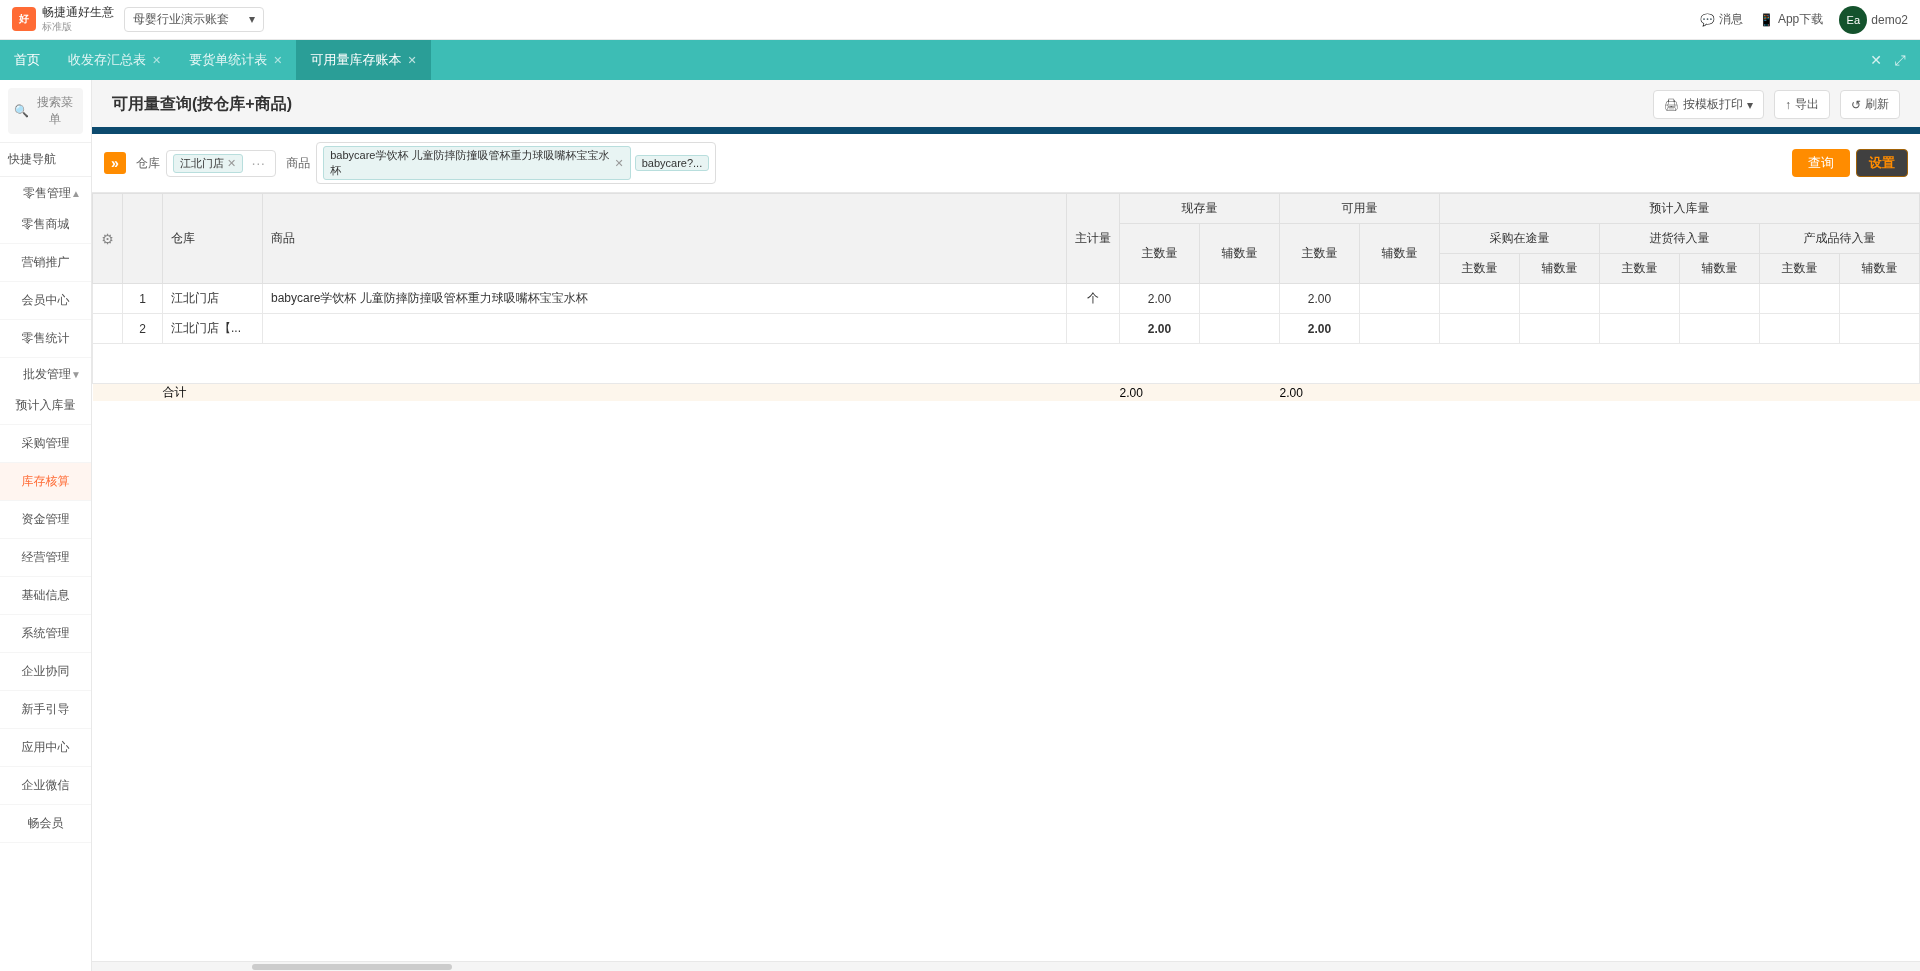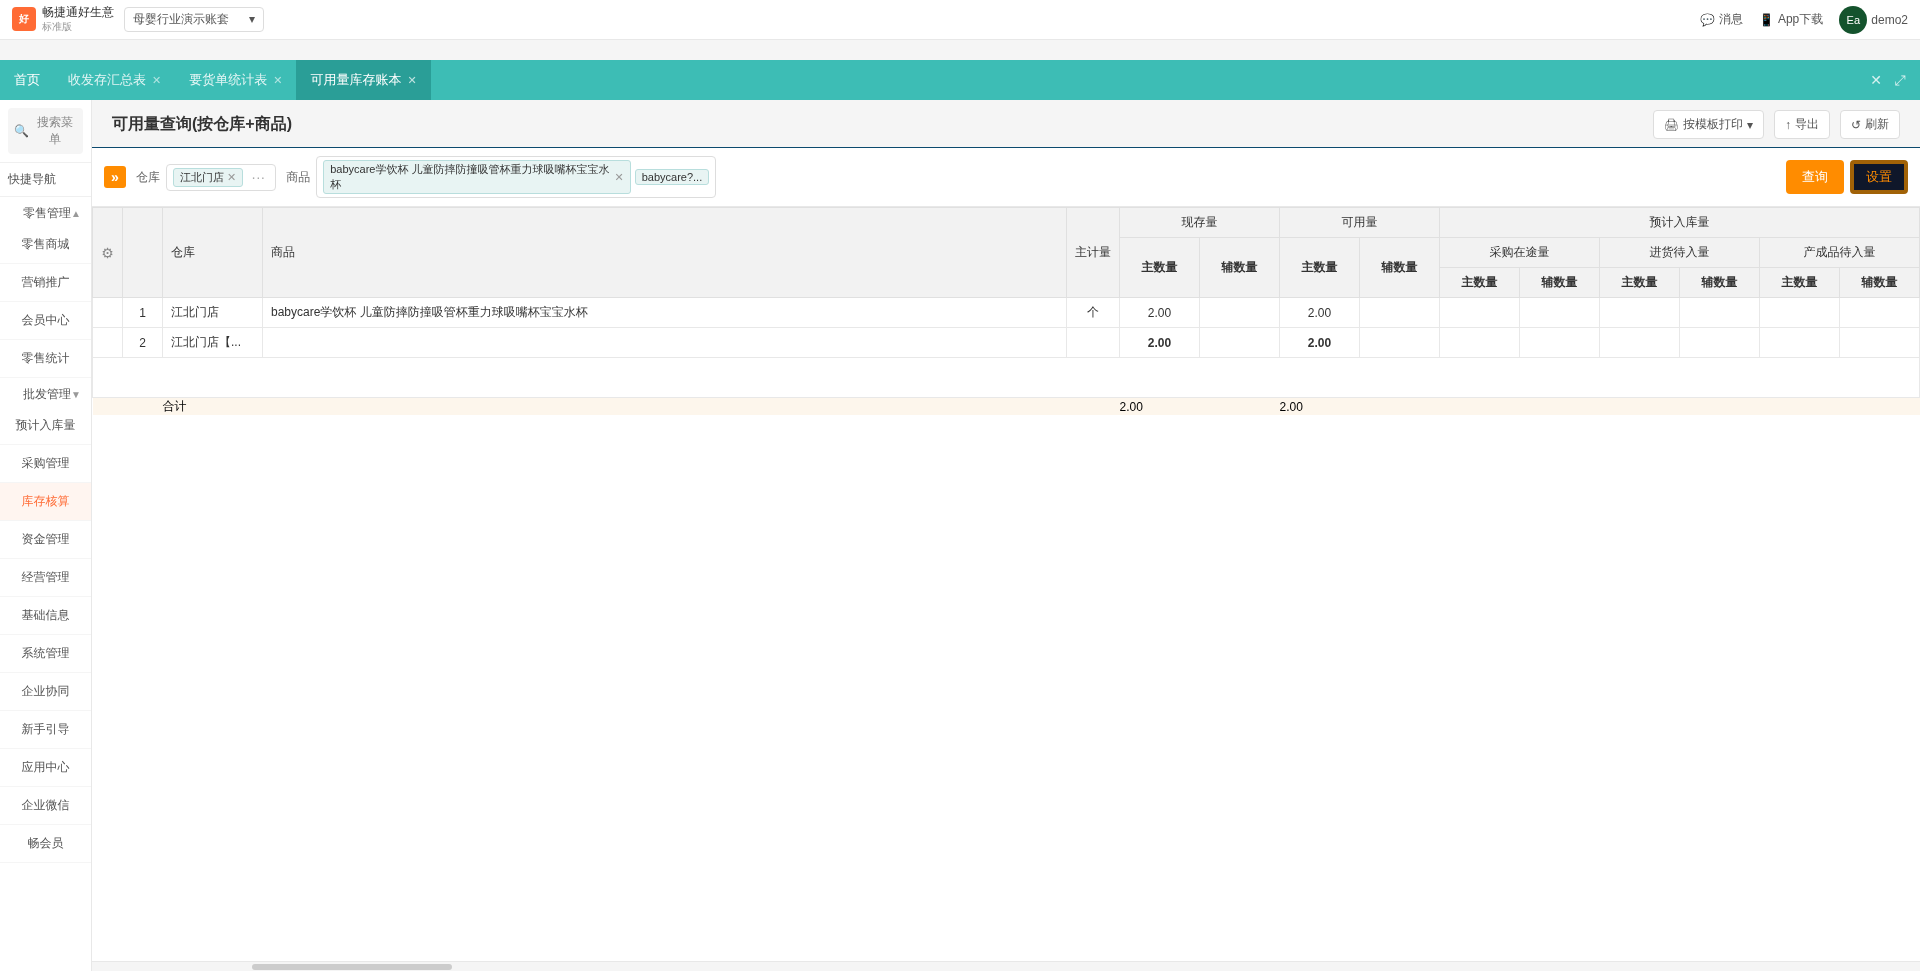--- a/index.html
+++ b/index.html
@@ -26,21 +26,20 @@
     .top-right-item { display: flex; align-items: center; gap: 4px; cursor: pointer; color: #555; font-size: 12px; }
     .avatar { width: 28px; height: 28px; border-radius: 50%; background: #14532d; display: flex; align-items: center; justify-content: center; color: white; font-size: 11px; }
 
     
     .nav-tabs {
       height: 40px;
       background: #3dbdb5;
       display: flex;
       align-items: stretch;
       flex-shrink: 0;
-      margin-top: 20px;
     }
     .nav-tab {
       display: flex;
       align-items: center;
       padding: 0 14px;
       color: rgba(255,255,255,0.85);
       cursor: pointer;
       font-size: 13px;
       gap: 6px;
       white-space: nowrap;
@@ -91,21 +90,21 @@
     
     .content-area { flex: 1; display: flex; flex-direction: column; overflow: hidden; }
 
     
     .page-header {
       background: #f5f5f5;
       padding: 10px 20px 8px;
       display: flex;
       align-items: center;
       justify-content: space-between;
-      border-bottom: 1px solid #0c4a6e;
+      border-bottom: 7px solid #0c4a6e;
       flex-shrink: 0;
     }
     .page-title { font-size: 16px; font-weight: bold; color: #333; }
     .page-actions { display: flex; align-items: center; gap: 10px; }
     .action-btn { display: flex; align-items: center; gap: 4px; padding: 5px 10px; border: 1px solid #ddd; background: white; border-radius: 4px; cursor: pointer; font-size: 12px; color: #555; }
 
     
     .filter-bar {
       background: white;
       padding: 8px 12px;
@@ -116,21 +115,21 @@
       flex-shrink: 0;
     }
     .filter-expand-btn { width: 22px; height: 22px; background: #ff8c00; color: white; border: none; border-radius: 3px; cursor: pointer; display: flex; align-items: center; justify-content: center; font-size: 14px; font-weight: bold; }
     .filter-field { display: flex; align-items: center; gap: 6px; }
     .filter-label { font-size: 12px; color: #666; white-space: nowrap; }
     .filter-tag { background: #e8f4f3; border: 1px solid #b8dedd; border-radius: 3px; padding: 1px 6px; font-size: 11px; color: #333; display: flex; align-items: center; gap: 3px; }
     .filter-tag-x { color: #999; cursor: pointer; font-size: 11px; }
     .filter-dots { color: #aaa; font-size: 14px; cursor: pointer; padding: 0 4px; }
     .filter-actions { margin-left: auto; display: flex; gap: 6px; }
     .btn-query { background: #ff8c00; color: white; border: none; border-radius: 4px; padding: 5px 16px; cursor: pointer; font-size: 13px; }
-    .btn-settings { background: #0f172a; color: #ff8c00; border: 4px solid #a16207; border-radius: 4px; padding: 4px 12px; cursor: pointer; font-size: 13px; }
+    .btn-settings { background: #404040; color: #ff8c00; border: 1px solid #a16207; border-radius: 4px; padding: 4px 12px; cursor: pointer; font-size: 13px; font-weight: bold; }
 
     
     .table-container { flex: 1; overflow: auto; background: white; padding: 0; }
     table { width: 100%; border-collapse: collapse; font-size: 12px; }
     thead tr th {
       background: #f2f2f2;
       border: 1px solid #e0e0e0;
       padding: 6px 8px;
       text-align: center;
       color: #333;
@@ -141,21 +140,21 @@
       border: 1px solid #e8e8e8;
       padding: 6px 8px;
       color: #333;
       text-align: center;
     }
     .col-gear { width: 30px; }
     .col-num { width: 40px; }
     .col-warehouse { width: 100px; text-align: left !important; }
     .col-product { text-align: left !important; }
     .col-unit { width: 50px; }
-    .col-num-val { width: 80px; font-weight: bold; }
+    .col-num-val { width: 80px; }
     .settings-icon { color: #888; cursor: pointer; font-size: 14px; }
 
     
     ::-webkit-scrollbar { width: 6px; height: 6px; }
     ::-webkit-scrollbar-track { background: #f1f1f1; }
     ::-webkit-scrollbar-thumb { background: #ccc; border-radius: 3px; }
 
     .filter-tag-area { display: flex; align-items: center; gap: 4px; flex: 1; min-width: 0; border: 1px solid #ddd; border-radius: 4px; padding: 3px 6px; }
     .product-filter-area { display: flex; align-items: center; gap: 4px; flex: 1; min-width: 0; border: 1px solid #ddd; border-radius: 4px; padding: 3px 6px; max-width: 400px; }
   </style>

